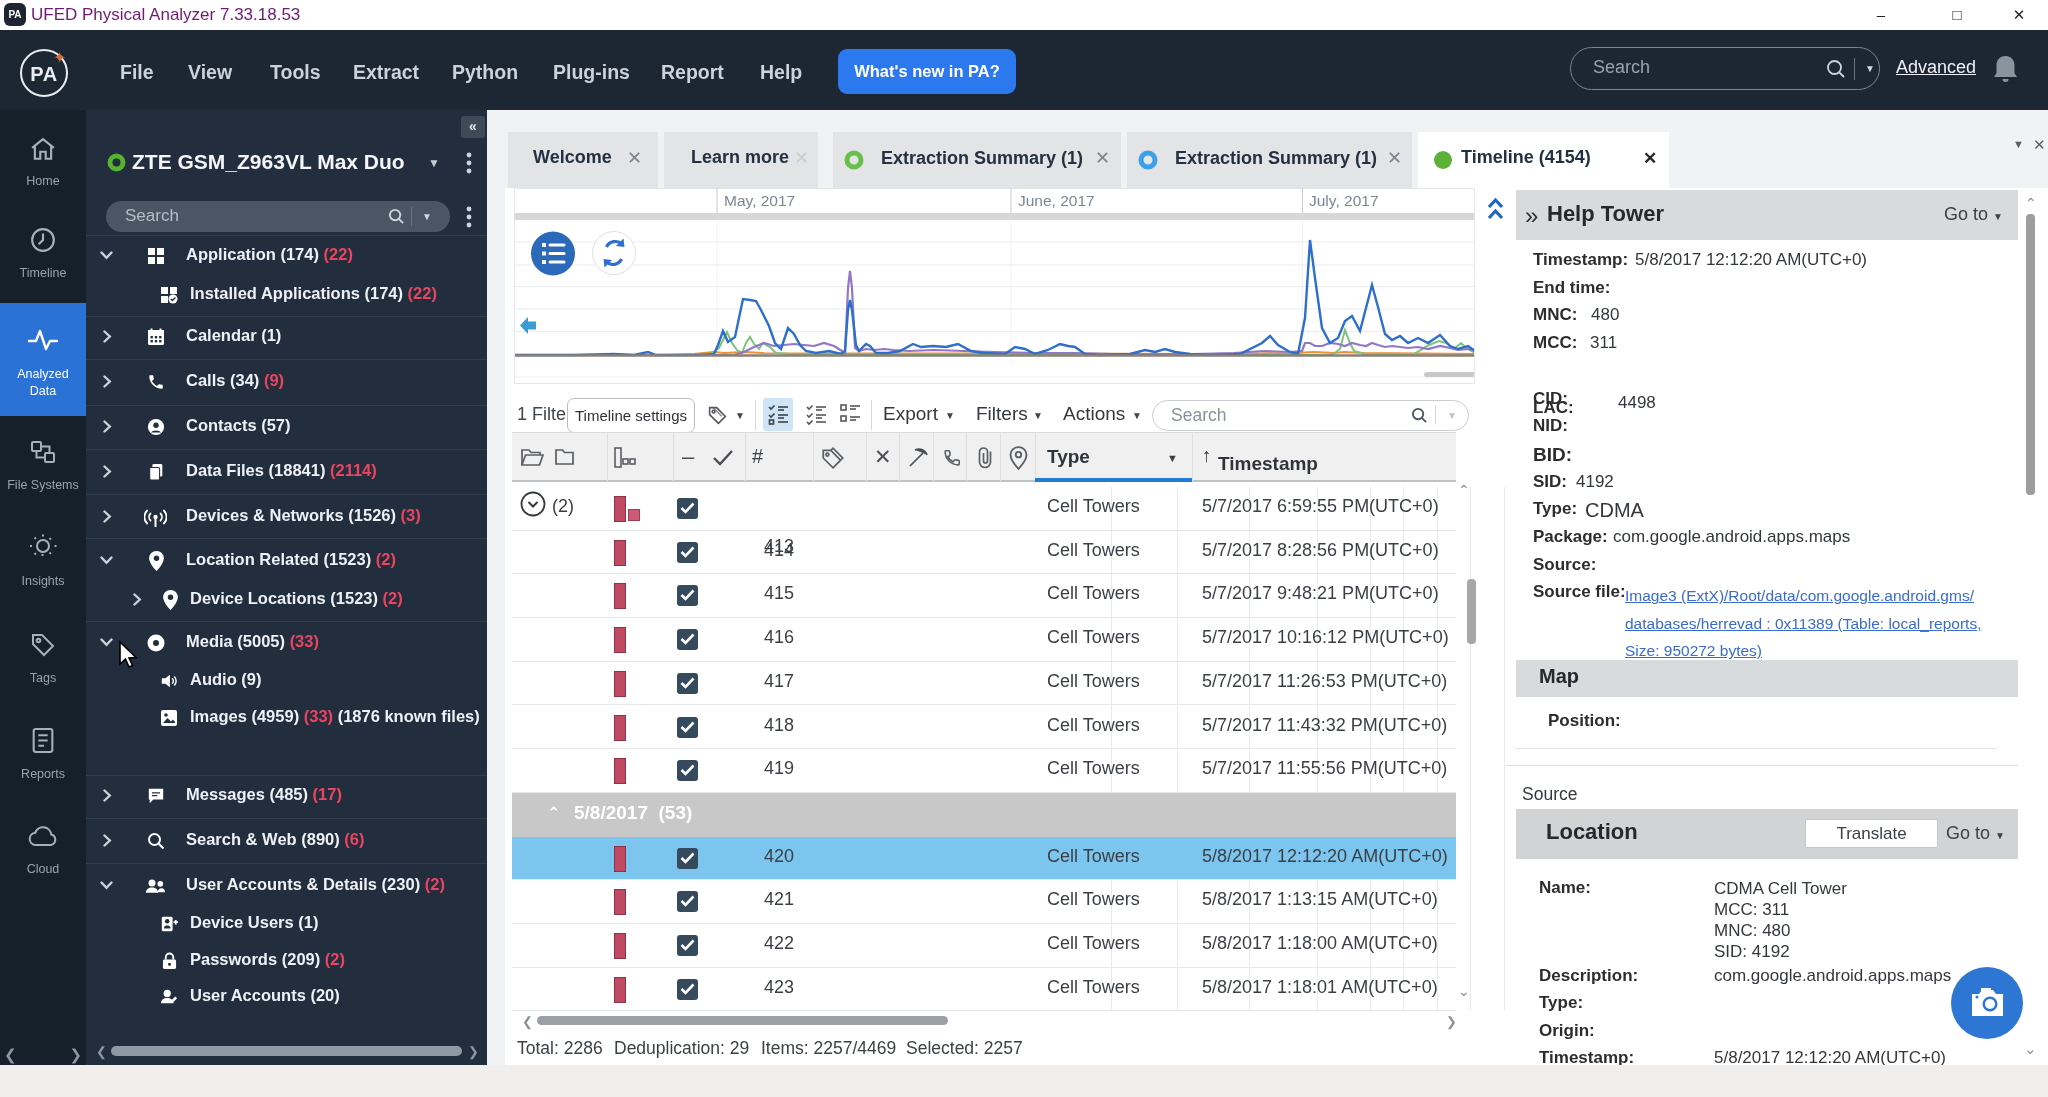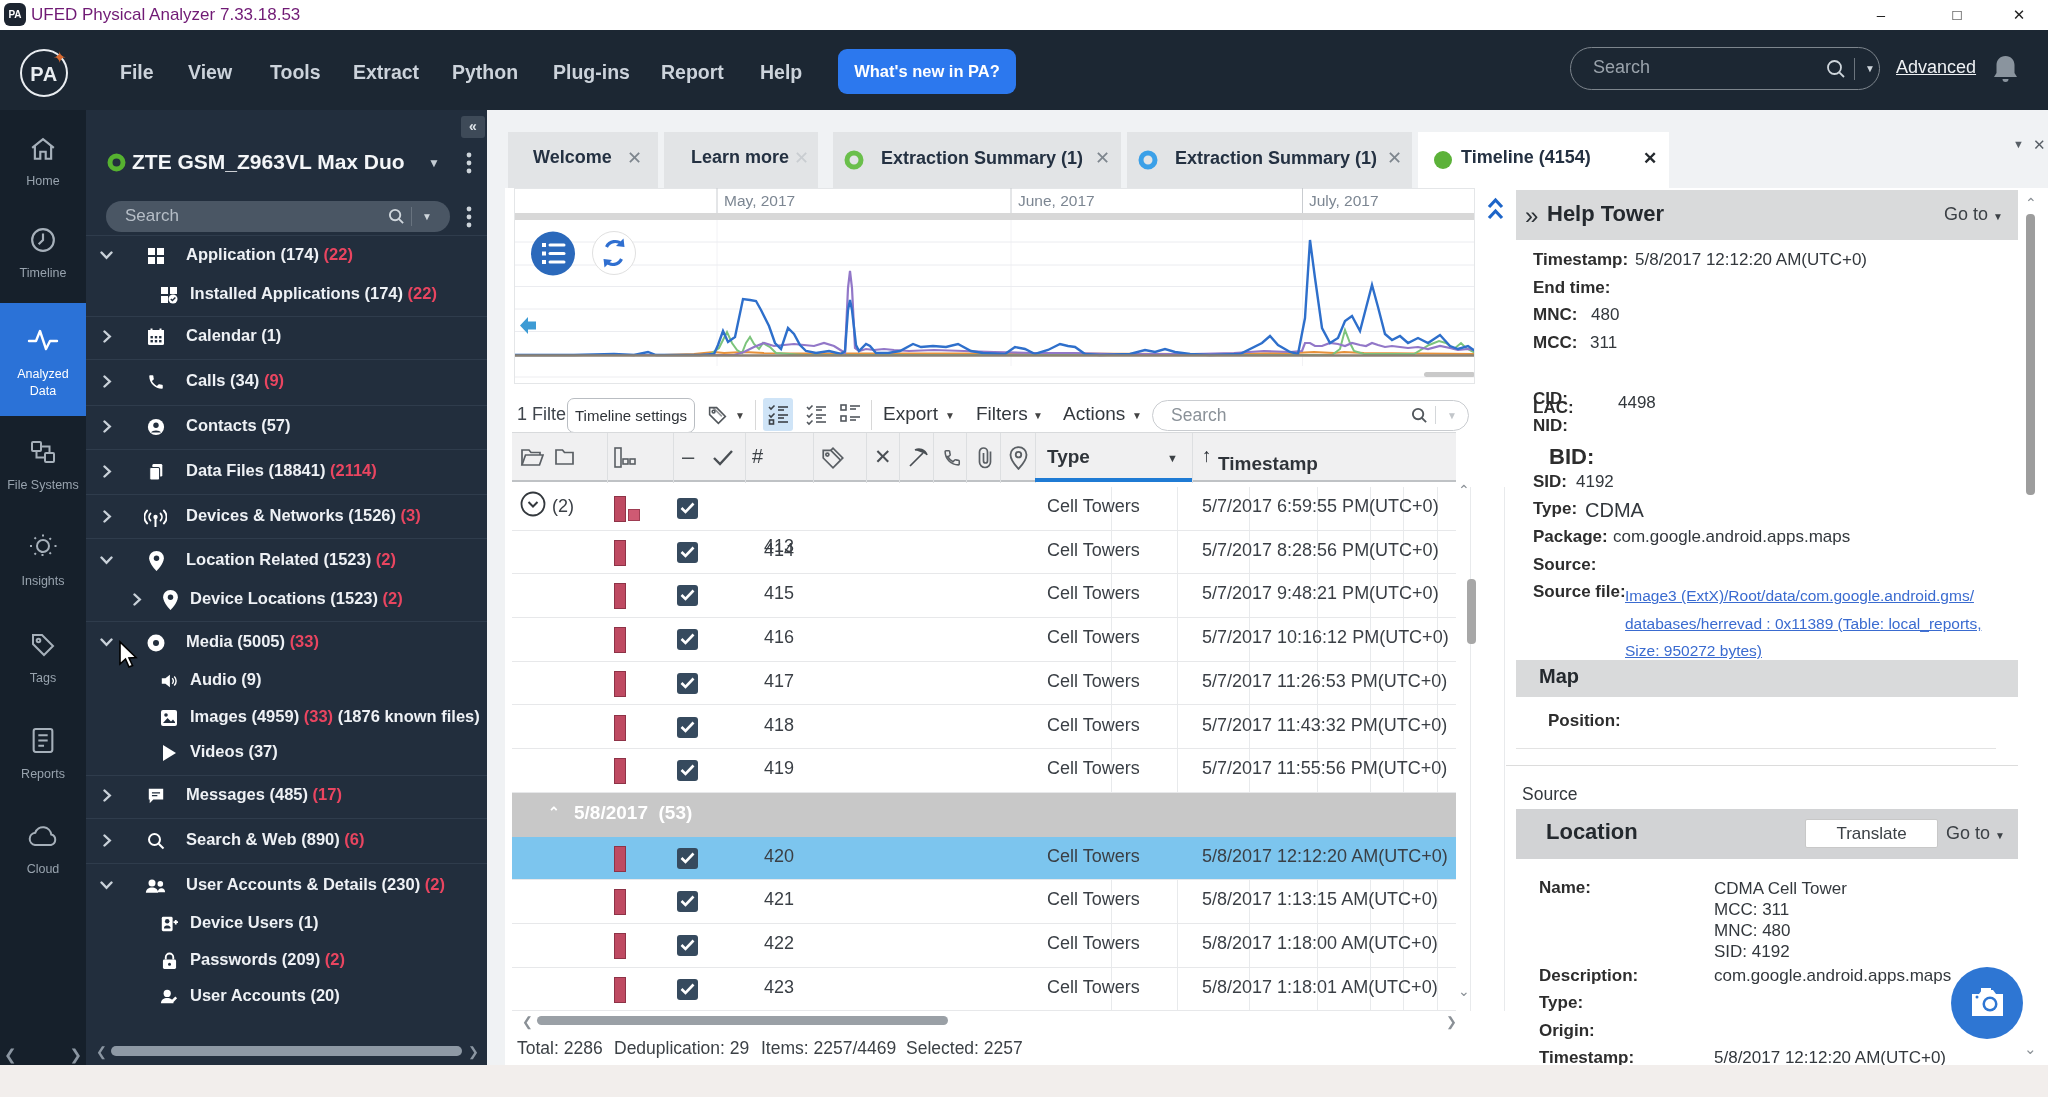--- a/index.html
+++ b/index.html
@@ -306,26 +306,20 @@
         <span style="position:absolute;left:104px;top:9px;">Audio (9)</span>
       </div>
     <div class="trow" style="top:588px;">
         <svg style="position:absolute;left:74px;top:11px;" width="18" height="18" viewBox="0 0 18 18">
           <rect x="1" y="1" width="16" height="16" rx="2" fill="#fff"></rect>
           <circle cx="6" cy="6" r="1.8" fill="#222e3d"></circle>
           <path d="M3 14 L7.5 9 L11 12.5 L13 10.5 L15 13 V14 Z" fill="#222e3d"></path>
         </svg>
         <span style="position:absolute;left:104px;top:9px;">Images (4959) <span class="cnt">(33)</span> (1876 known files)</span>
       </div>
-    <div class="trow" style="top:623px;">
-        <svg style="position:absolute;left:74px;top:11px;" width="18" height="18" viewBox="0 0 18 18">
-          <path d="M3 1 L16 9 L3 17 Z" fill="#fff"></path>
-        </svg>
-        <span style="position:absolute;left:104px;top:9px;">Videos (37)</span>
-      </div>
     <div class="trow" style="top:666px;">
         <svg class="chev" style="position:absolute;left:17px;top:13px;" width="9" height="13" viewBox="0 0 9 13" fill="none" stroke="#c9d1d9" stroke-width="2.4" stroke-linecap="round">
           <path d="M1.5 1.5 L6.8 6.5 L1.5 11.5"></path>
         </svg>
         <svg style="position:absolute;left:61px;top:11px;" width="18" height="18" viewBox="0 0 20 20" fill="#fff">
           <path d="M2 2 H18 V14 H7 L3 18 V14 H2 Z"></path>
           <path d="M5.5 6.5 h9 M5.5 9.5 h6" stroke="#222e3d" stroke-width="1.4"></path>
         </svg>
         <span style="position:absolute;left:100px;top:9px;">Messages (485) <span class="cnt">(17)</span></span>
       </div>
@@ -739,21 +733,21 @@
       <div style="position:absolute;left:119px;top:60px;font-size:17px;color:#33383d;">5/8/2017 12:12:20 AM(UTC+0)</div>
       <div style="position:absolute;left:17px;top:87.7px;font-size:17px;"><span class="fieldlbl">End time:</span></div>
       <div style="position:absolute;left:17px;top:115.4px;font-size:17px;"><span class="fieldlbl">MNC:</span></div>
       <div style="position:absolute;left:75px;top:115.4px;font-size:17px;color:#33383d;">480</div>
       <div style="position:absolute;left:17px;top:143.1px;font-size:17px;"><span class="fieldlbl">MCC:</span></div>
       <div style="position:absolute;left:74px;top:143.1px;font-size:17px;color:#33383d;">311</div>
       <div style="position:absolute;left:17px;top:170.79999999999998px;font-size:17px;margin-top:37px;"><span class="fieldlbl">LAC:</span></div>
       <div style="position:absolute;left:17px;top:198.49999999999997px;font-size:17px;"><span class="fieldlbl">CID:</span></div>
       <div style="position:absolute;left:63px;top:203px;font-size:17px;color:#33383d;margin-left:39px;">4498</div>
       <div style="position:absolute;left:17px;top:226.19999999999996px;font-size:17px;"><span class="fieldlbl">NID:</span></div>
-      <div style="position:absolute;left:17px;top:253.89999999999995px;font-size:22px;margin-left:16px;"><span class="fieldlbl">BID:</span></div>
+      <div style="position:absolute;left:17px;top:253.89999999999995px;font-size:19px;"><span class="fieldlbl">BID:</span></div>
       <div style="position:absolute;left:17px;top:281.59999999999997px;font-size:17px;"><span class="fieldlbl">SID:</span></div>
       <div style="position:absolute;left:60px;top:281.59999999999997px;font-size:17px;color:#33383d;">4192</div>
       <div style="position:absolute;left:17px;top:309.29999999999995px;font-size:17px;"><span class="fieldlbl">Type:</span></div>
       <div style="position:absolute;left:69px;top:309.29999999999995px;font-size:20px;color:#33383d;">CDMA</div>
       <div style="position:absolute;left:17px;top:336.99999999999994px;font-size:17px;"><span class="fieldlbl">Package:</span></div>
       <div style="position:absolute;left:97px;top:336.99999999999994px;font-size:17px;color:#33383d;">com.google.android.apps.maps</div>
       <div style="position:absolute;left:17px;top:364.69999999999993px;font-size:17px;"><span class="fieldlbl">Source:</span></div>
       <div style="position:absolute;left:17px;top:392.3999999999999px;font-size:17px;"><span class="fieldlbl">Source file:</span></div>
     <div style="position:absolute;left:109px;top:392.4px;width:385px;font-size:15.5px;color:#3a6bd0;text-decoration:underline;line-height:27.5px;">Image3 (ExtX)/Root/data/com.google.android.gms/<br>databases/herrevad : 0x11389 (Table: local_reports,<br>Size: 950272 bytes)</div>
     <div style="position:absolute;left:0px;top:470px;width:502px;height:37px;background:#d9dadb;">

